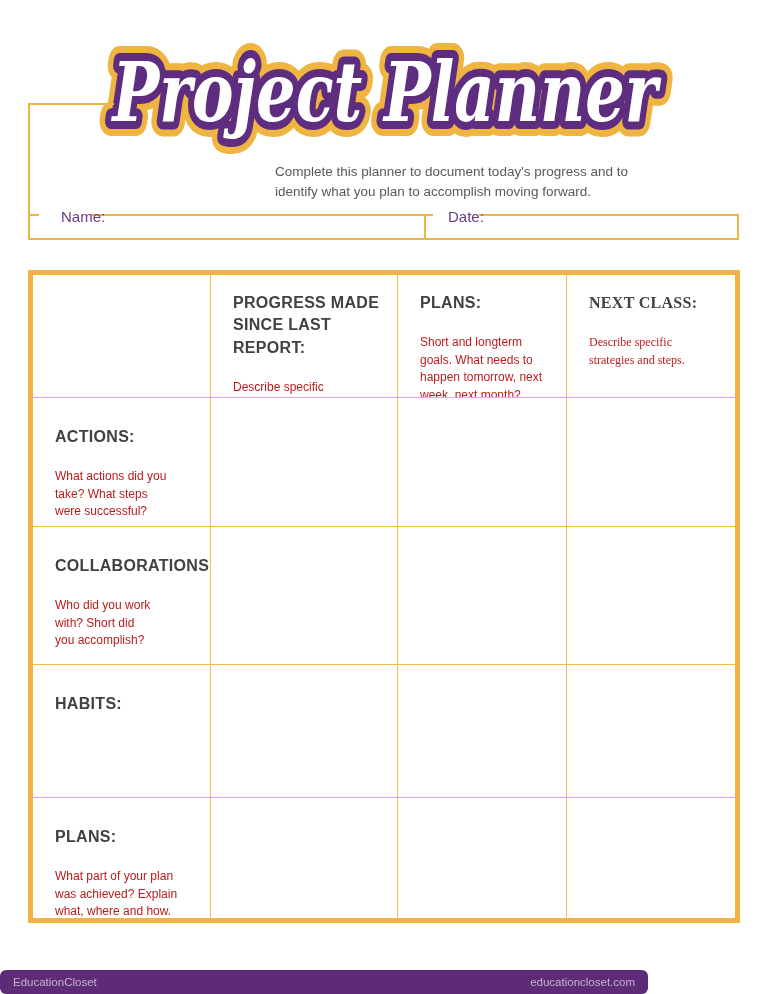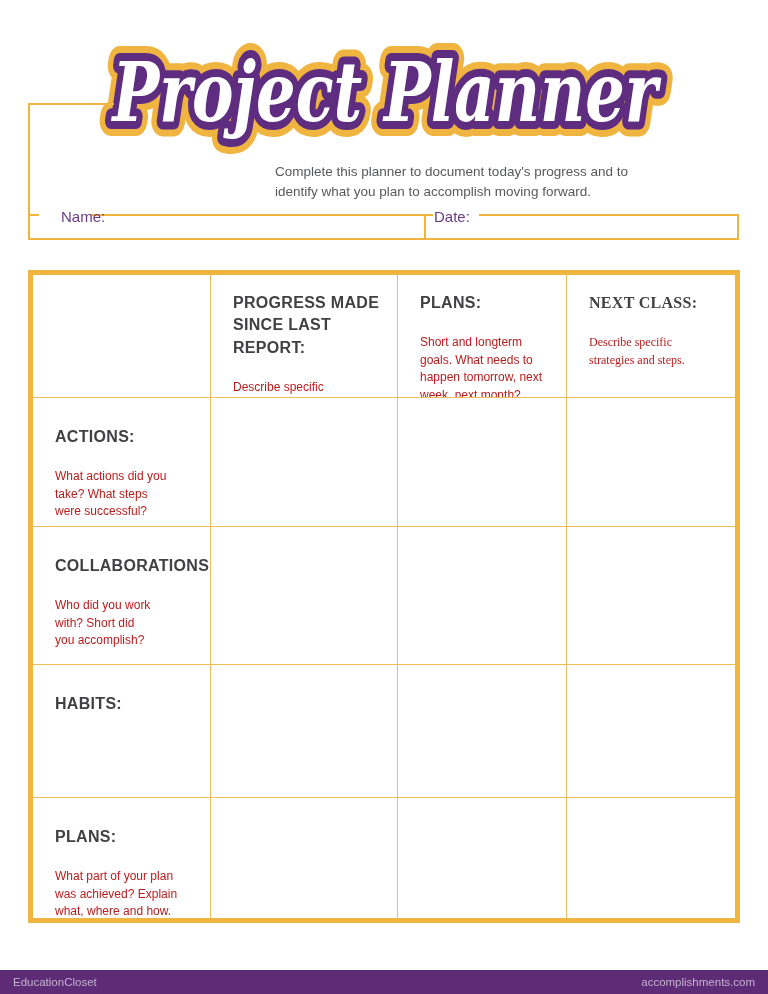--- a/index.html
+++ b/index.html
@@ -54,25 +54,25 @@
   .cell-heading {
     font-size:16px; font-weight:bold; letter-spacing:.3px;
     color:#414042; line-height:1.4; white-space:pre-line;
   }
   .cell-desc {
     margin-top:20px; font-size:12px; line-height:1.45;
     color:#b91c1c; white-space:pre-line;
   }
   
   .footer-bar {
-    position:absolute; left:0; top:970px; width:768px; height:24px;
+    position:absolute; left:0; top:970px; width:648px; height:24px;
     background:#5E2C76;
     display:flex; justify-content:space-between; align-items:center;
     box-sizing:border-box; padding:0 13px;
-    font-size:11.5px; color:#C3B2CF;
+    font-size:11.5px; color:#C3B2CF;border-radius:6px;
   }
 </style>
 </head>
 <body>
 
 <div class="page">
 
   <svg class="title-svg" viewBox="0 0 600 150">
     <text class="t-gold" x="300" y="104" text-anchor="middle" textLength="545" lengthAdjust="spacingAndGlyphs">Project Planner</text>
     <text class="t-purple" x="300" y="104" text-anchor="middle" textLength="545" lengthAdjust="spacingAndGlyphs">Project Planner</text>
@@ -86,21 +86,21 @@
   <div class="gline" style="left:28px; top:103px; width:86px; height:2px;"></div>
   <div class="gline" style="left:28px; top:214px; width:11px; height:2px;"></div>
   <div class="gline" style="left:90px; top:214px; width:334px; height:2px;"></div>
   <div class="gline" style="left:424px; top:214px; width:2px; height:26px;"></div>
   <div class="gline" style="left:426px; top:214px; width:7px; height:2px;"></div>
   <div class="gline" style="left:479px; top:214px; width:258px; height:2px;"></div>
   <div class="gline" style="left:737px; top:214px; width:2px; height:26px;"></div>
   <div class="gline" style="left:28px; top:238px; width:711px; height:2px;"></div>
 
   <span class="field-label" style="left:24px;  top:208px;margin-left:37px;">Name:</span>
-  <span class="field-label" style="left:434px; top:208px;">Date:</span>
+  <span class="field-label" style="left:448px; top:208px;">Date:</span>
 
   <div class="planner-table">
 
     <div class="cell head"></div>
     <div class="cell head">
       <div class="cell-heading">PROGRESS MADE
 SINCE LAST REPORT:</div>
       <div class="cell-desc">Describe specific
 accomplishments and
 outcomes. Show evidence.</div>
@@ -152,16 +152,16 @@
 what, where and how.</div>
     </div>
     <div class="cell last-row"></div>
     <div class="cell last-row"></div>
     <div class="cell last-row last-col"></div>
 
   </div>
 
   <div class="footer-bar">
     <span>EducationCloset</span>
-    <span>accomplishments.com</span>
+    <span>educationcloset.com</span>
   </div>
 
 </div>
 
 </body></html>

